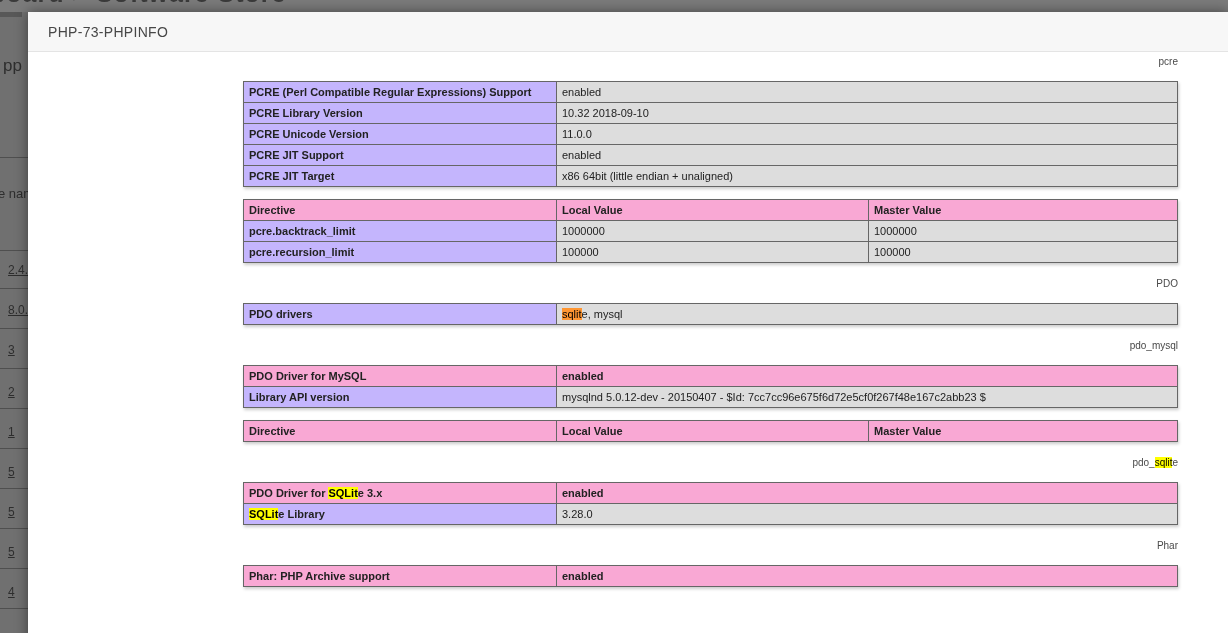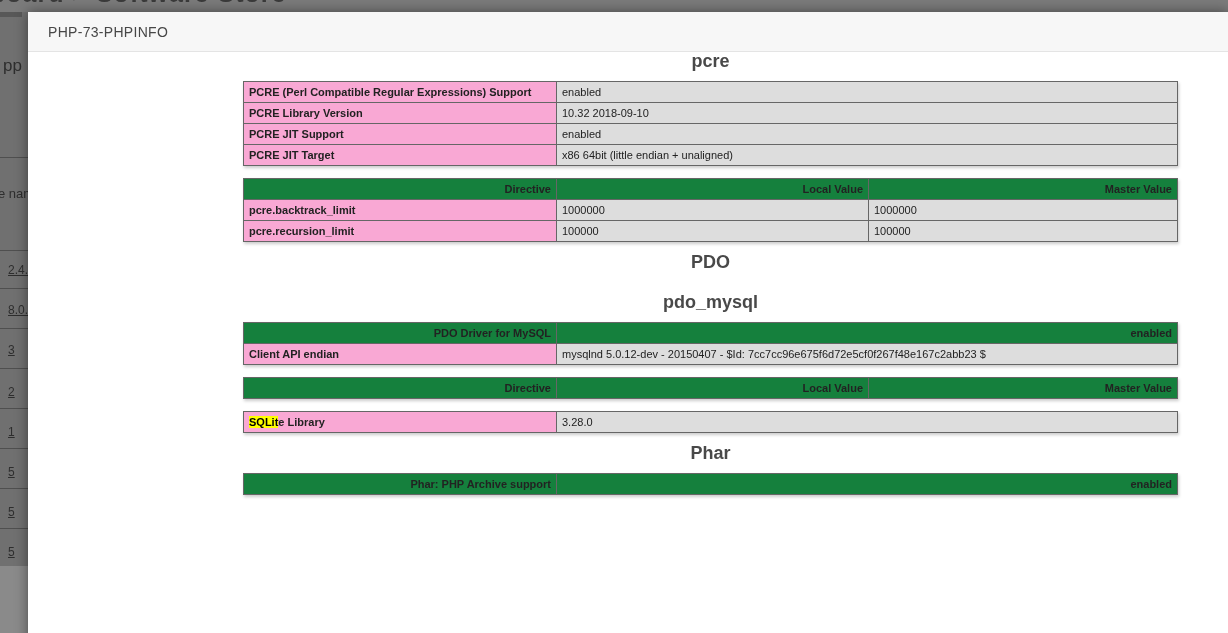--- a/index.html
+++ b/index.html
@@ -10,21 +10,21 @@
   
   .topbar{
     position:absolute;top:0;left:0;width:1228px;height:12px;
     background:#7b7b7b;overflow:hidden;z-index:1;
   }
   .crumb{
     position:absolute;left:-10px;top:-21px;font-size:25px;line-height:29px;
     color:#3a3a3a;white-space:nowrap;letter-spacing:1px;font-weight:bold;
   }
   .backdrop-strip{
-    position:absolute;top:12px;left:0;width:28px;height:554px;
+    position:absolute;top:12px;left:0;width:28px;height:621px;
     background:#707070;overflow:hidden;z-index:1;
   }
   .bd-block{position:absolute;top:-4px;left:0;width:22px;height:9px;background:#585858;}
   .bd-frag{position:absolute;color:#2e2e2e;white-space:nowrap;}
   .f-pp{top:44px;left:3px;font-size:17px;}
   .f-nam{top:174px;left:-2px;font-size:13px;}
   .bd-line{position:absolute;left:0;width:28px;height:1px;background:#4f4f4f;}
   .bd-cell{position:absolute;left:8px;font-size:12px;color:#2e2e2e;white-space:nowrap;text-decoration:underline;}
   
   .modal{
@@ -33,34 +33,34 @@
   }
   .modal-header{
     height:39px;background:#f7f7f7;border-bottom:1px solid #e4e4e4;
     display:flex;align-items:center;padding-left:20px;
   }
   .modal-title{font-size:14px;color:#474747;letter-spacing:.3px;}
   .modal-body{height:593px;overflow:hidden;background:#fff;}
   
   .phpinfo{width:935px;margin:-7px 0 0 215px;color:#222;}
   .phpinfo h2{
-    font-size:18px;line-height:17px;font-weight:bold;color:#494949;
-    text-align:center;margin:8px 0 11px;
+    font-size:10px;line-height:17px;font-weight:normal;color:#494949;
+    text-align:right;margin:8px 0 11px;
   }
   .phpinfo table{
     border-collapse:collapse;table-layout:fixed;width:935px;
     box-shadow:1px 2px 3px #ccc;margin:0 0 12px 0;background:#fff;
   }
   .phpinfo td,.phpinfo th{
     border:1px solid #666;font-size:11px;line-height:12px;
     padding:4px 5px;vertical-align:baseline;color:#222;
     overflow:hidden;white-space:nowrap;
   }
-  .phpinfo th{background:#15803d;font-weight:bold;text-align:right;}
-  .phpinfo td.e{background:#f9a8d4;font-weight:bold;}
+  .phpinfo th{background:#f9a8d4;font-weight:bold;text-align:left;}
+  .phpinfo td.e{background:#c4b5fd;font-weight:bold;}
   .phpinfo td.v{background:#dddddd;}
   .w1{width:302px;}
   .w2{width:301px;margin-left:39px;}
   .hl-match{background:#ffff00;color:#000;}
   .hl-active{background:#ff9632;color:#000;}
 </style>
 </head>
 <body>
 
 <div class="topbar">
@@ -107,20 +107,24 @@
         <tbody>
             <tr>
           <td class="e w1">PCRE (Perl Compatible Regular Expressions) Support</td>
           <td class="v">enabled</td>
         </tr>
         <tr>
           <td class="e w1">PCRE Library Version</td>
           <td class="v">10.32 2018-09-10</td>
         </tr>
         <tr>
+          <td class="e w1">PCRE Unicode Version</td>
+          <td class="v">11.0.0</td>
+        </tr>
+        <tr>
           <td class="e w1">PCRE JIT Support</td>
           <td class="v">enabled</td>
         </tr>
         <tr>
           <td class="e w1">PCRE JIT Target</td>
           <td class="v">x86 64bit (little endian + unaligned)</td>
         </tr>
       </tbody>
         </table>
 
@@ -141,51 +145,60 @@
           <td class="v w2">100000</td>
           <td class="v">100000</td>
         </tr>
       </tbody>
         </table>
 
       <h2>PDO</h2>
 
       <table>
         <tbody>
+        <tr>
+          <td class="e w1">PDO drivers</td>
+          <td class="v"><span class="hl-active">sqlit</span><span>e, mysql</span></td>
+        </tr>
       </tbody>
         </table>
 
       <h2>pdo_mysql</h2>
 
       <table>
         <tbody>
             <tr>
           <th class="w1">PDO Driver for MySQL</th>
           <th>enabled</th>
         </tr>
         <tr>
-          <td class="e w1">Client API endian</td>
+          <td class="e w1">Library API version</td>
           <td class="v">mysqlnd 5.0.12-dev - 20150407 - $Id: 7cc7cc96e675f6d72e5cf0f267f48e167c2abb23 $</td>
         </tr>
       </tbody>
         </table>
 
       <table>
         <tbody>
             <tr>
           <th class="w1">Directive</th>
           <th class="w2">Local Value</th>
           <th>Master Value</th>
         </tr>
       </tbody>
         </table>
 
-
-      <table>
-        <tbody>
+      <h2><span>pdo_</span><span class="hl-match">sqlit</span><span>e</span></h2>
+
+      <table>
+        <tbody>
+            <tr>
+          <th class="w1"><span>PDO Driver for </span><span class="hl-match">SQLit</span><span>e 3.x</span></th>
+          <th>enabled</th>
+        </tr>
         <tr>
           <td class="e w1"><span class="hl-match">SQLit</span><span>e Library</span></td>
           <td class="v">3.28.0</td>
         </tr>
       </tbody>
         </table>
 
       <h2>Phar</h2>
 
       <table>

